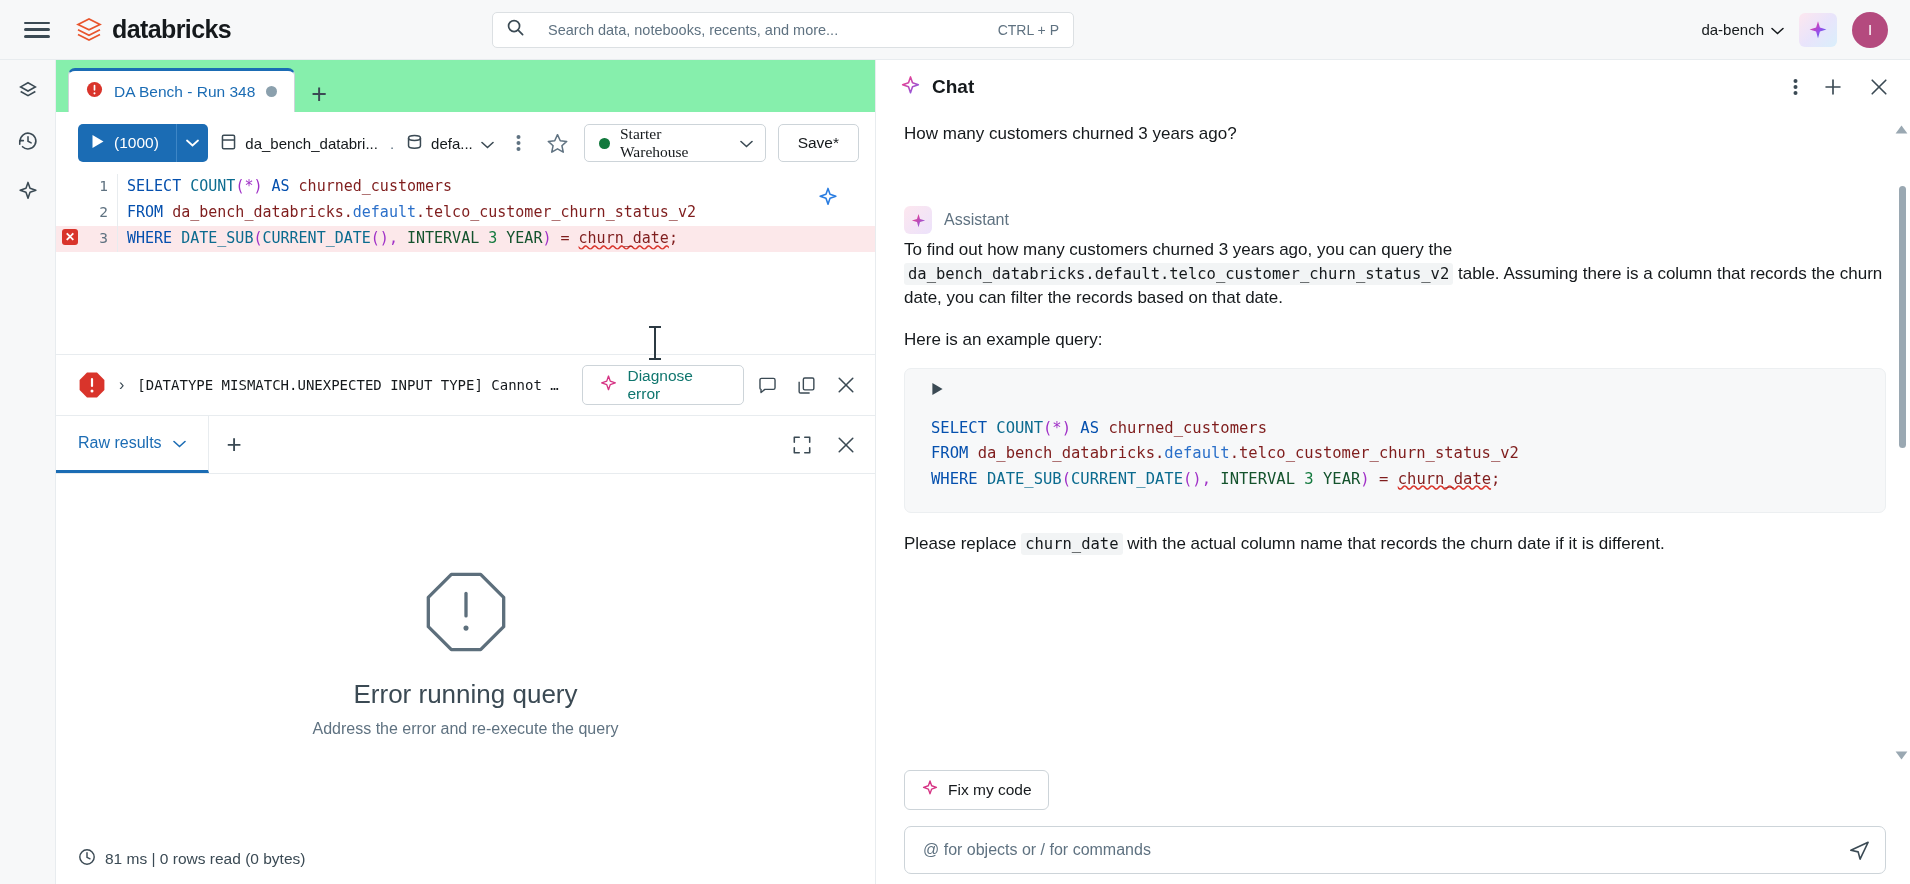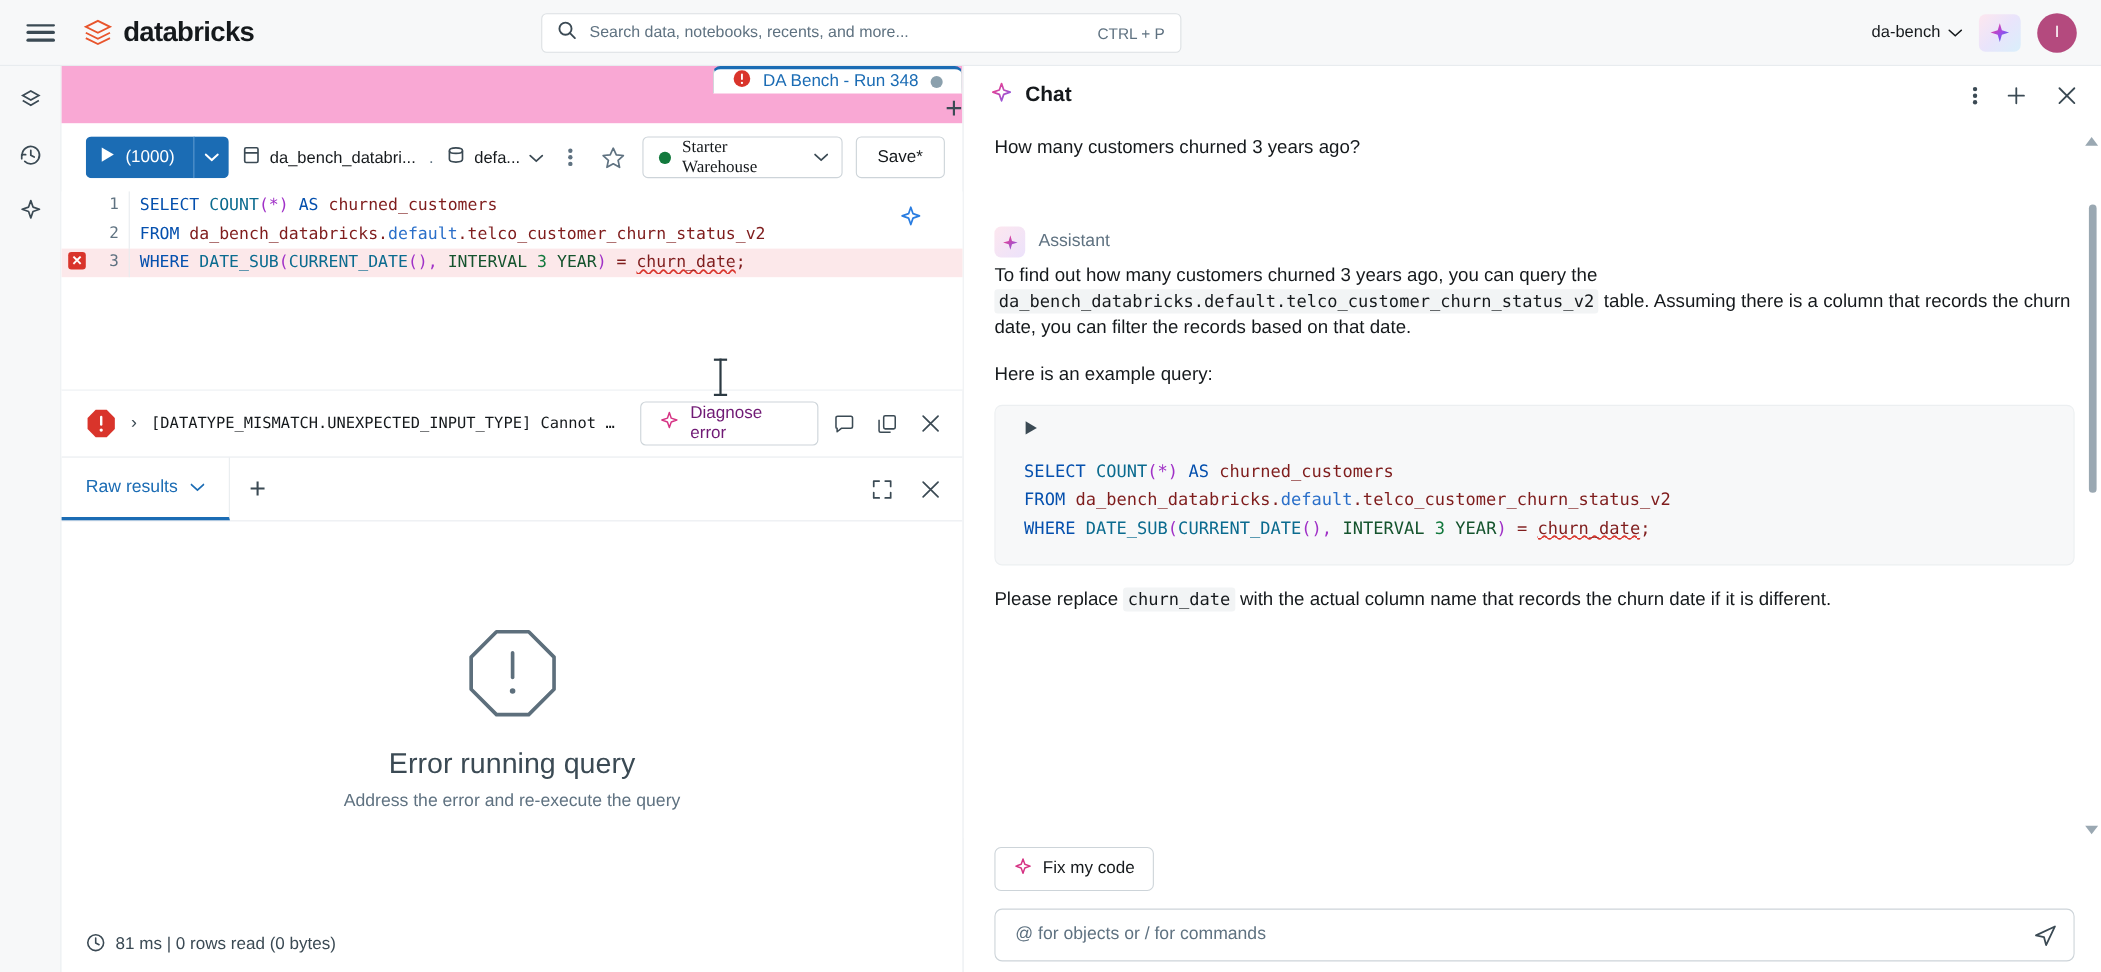--- a/index.html
+++ b/index.html
@@ -24,21 +24,21 @@
   .hamburger { width: 26px; height: 20px; display: flex; flex-direction: column;
     justify-content: space-between; cursor: pointer; padding: 2px 0; }
   .hamburger span { display: block; height: 2.2px; background: #3b4a54; border-radius: 2px; }
   .brand { display: flex; align-items: center; gap: 10px; margin-left: 26px; }
   .brand-logo { width: 26px; height: 28px; position: relative; }
   .brand-name { font-size: 25px; font-weight: 700; color: #15191c; letter-spacing: -0.6px; }
 
   .search-wrap { position: absolute; left: 492px; width: 582px; }
   .search-box {
     height: 36px; background: #fff; border: 1px solid #dce0e3; border-radius: 5px;
-    display: flex; align-items: center; padding: 0 14px 0 13px; gap: 11px;
+    display: flex; align-items: center; padding: 0 14px 0 13px; gap: 23px;
   }
   .search-ph { font-size: 14.5px; color: #5f7281; flex: 1; }
   .search-kbd { font-size: 14px; color: #5f7281; }
 
   .topbar-right { margin-left: auto; display: flex; align-items: center; gap: 15px; }
   .acct { display: flex; align-items: center; gap: 7px; font-size: 15px; color: #15191c; cursor: pointer; }
   .ai-btn {
     width: 38px; height: 34px; border-radius: 6px; display: flex;
     align-items: center; justify-content: center; cursor: pointer;
     background: linear-gradient(135deg,#fde7ef 0%,#e9e4fb 50%,#d9effb 100%);
@@ -59,21 +59,21 @@
     align-items: center; gap: 20px;
   }
   .rail-ico { width: 30px; height: 30px; display: flex; align-items: center;
     justify-content: center; cursor: pointer; border-radius: 5px; }
 
   .editor-col { flex: 1; display: flex; flex-direction: column; min-width: 0; background: #fff; }
 
   
   .tabstrip {
     height: 52px; min-height: 52px; display: flex; align-items: flex-end;
-    padding-left: 12px; background: #f9a8d4; flex-direction: column;
+    padding-left: 12px; background: #86efac;
   }
   .qtab {
     height: 44px; display: flex; align-items: center; gap: 11px;
     padding: 0 17px; border: 1px solid #cdd4d9; border-bottom: none;
     border-top: 3px solid #1b6cb4;
     border-radius: 7px 7px 0 0; background: #fff; cursor: pointer;
   }
   .qtab-label { font-size: 15.5px; color: #1b6cb4; font-weight: 500; white-space: nowrap; }
   .dirty-dot { width: 11px; height: 11px; border-radius: 50%; background: #8ba0ad; }
   .tab-add { font-size: 27px; color: #3b4a54; margin-left: 16px; margin-bottom: 4px;
@@ -143,21 +143,21 @@
   }
   .oct { width: 28px; height: 28px; flex-shrink: 0; }
   .err-chev { font-size: 16px; color: #3b4a54; cursor: pointer; }
   .err-msg {
     font-family: "DejaVu Sans Mono", monospace; font-size: 14px; color: #15191c;
     white-space: nowrap; overflow: hidden; text-overflow: ellipsis; max-width: 560px;
   }
   .diag-btn {
     height: 40px; border: 1px solid #cdd4d9; border-radius: 5px; background: #fff;
     display: flex; align-items: center; gap: 9px; padding: 12px 16px; font-size: 15.5px;
-    color: #701a75; cursor: pointer; margin-left: 4px; font-weight: 500;
+    color: #0f766e; cursor: pointer; margin-left: 4px; font-weight: 500;
   }
   .errbar-actions { margin-left: auto; display: flex; align-items: center; gap: 18px; }
 
   
   .results-head { height: 58px; min-height: 58px; display: flex; align-items: center;
     padding: 0 18px 0 0; border-bottom: 1px solid #e8ecef; }
   .rtab {
     height: 57px; display: flex; align-items: center; gap: 11px; padding: 0 22px;
     font-size: 16px; color: #1b6cb4; border-bottom: 3px solid #1b6cb4;
     border-right: 1px solid #e8ecef; cursor: pointer; margin-left: 0;

